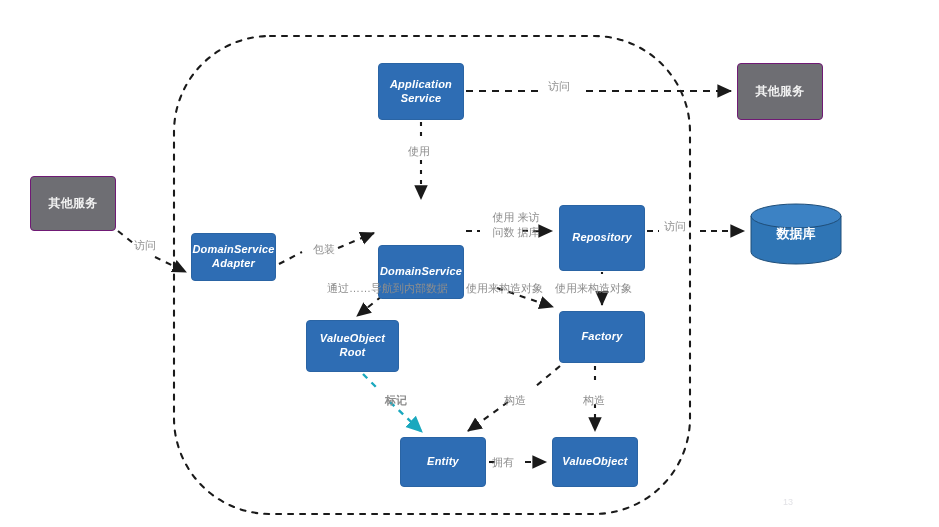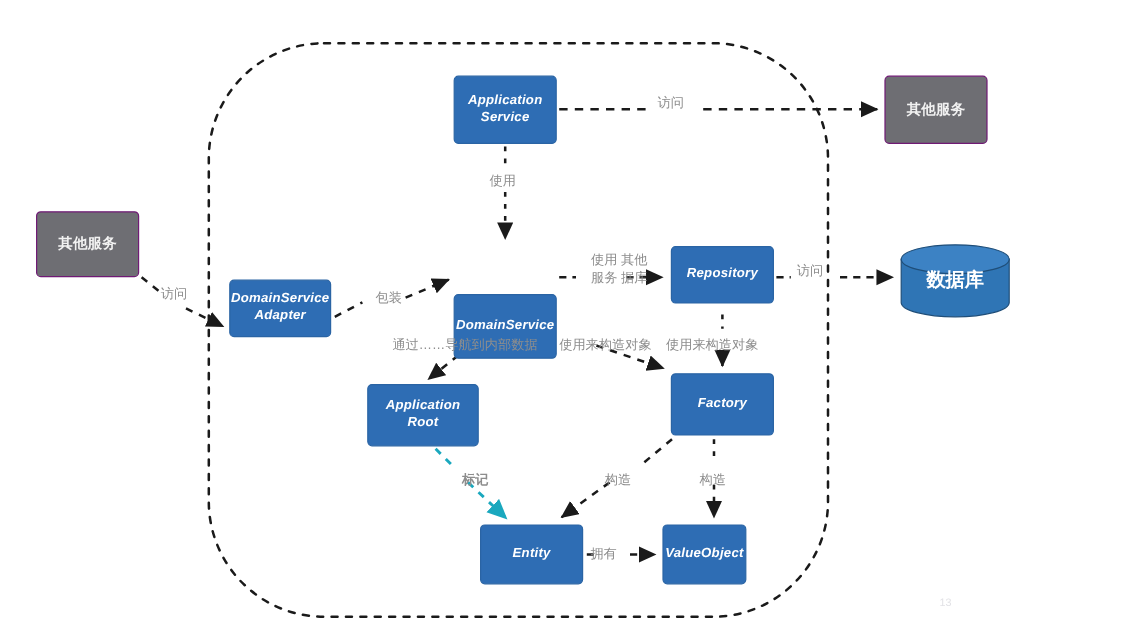--- a/index.html
+++ b/index.html
@@ -9,21 +9,21 @@
 
   .node{position:absolute;box-sizing:border-box;display:flex;align-items:center;
         justify-content:center;text-align:center;border-radius:4px;color:#ffffff;
         font-style:italic;font-weight:bold;letter-spacing:.2px;line-height:1.25;}
   .node.blue{background:#2E6DB4;border:1px solid #2A64A4;font-size:11px;}
   .node.gray{background:#6E6E73;border:1px solid #701a75;font-size:12px;
              font-style:normal;font-weight:bold;color:#f2f2f2;}
 
   .cyl{position:absolute;}
   .cyl .lbl{position:absolute;left:0;right:0;top:50%;transform:translateY(-50%);
-            text-align:center;color:#ffffff;font-size:16px;font-weight:bold;}
+            text-align:center;color:#ffffff;font-size:13px;font-weight:bold;}
 
   .edge-label{position:absolute;color:#8d8d8d;font-size:11px;line-height:1.35;
               text-align:center;white-space:nowrap;background:transparent;}
   .edge-label.multi{white-space:normal;width:56px;}
   .edge-label.teal{color:#8d8d8d;}
 
   .pagenum{position:absolute;color:#e2e2e6;font-size:9px;}
 </style>
 </head>
 <body>
@@ -91,46 +91,46 @@
       </div>
       <div class="node gray" style="left: 30px; top: 176px; width: 86px; height: 55px;">
         <span>其他服务</span>
       </div>
       <div class="node blue" style="left: 191px; top: 233px; width: 85px; height: 48px;">
         <span>DomainService Adapter</span>
       </div>
       <div class="node blue" style="left: 378px; top: 205px; width: 86px; height: 54px; margin-top: 40px;">
         <span>DomainService</span>
       </div>
-      <div class="node blue" style="left: 559px; top: 205px; width: 86px; height: 48px;">
+      <div class="node blue" style="left: 559px; top: 205px; width: 86px; height: 66px;">
         <span>Repository</span>
       </div>
       <div class="node blue" style="left: 306px; top: 320px; width: 93px; height: 52px;">
-        <span>Application Root</span>
+        <span>ValueObject Root</span>
       </div>
       <div class="node blue" style="left: 559px; top: 311px; width: 86px; height: 52px;">
         <span>Factory</span>
       </div>
       <div class="node blue" style="left: 400px; top: 437px; width: 86px; height: 50px;">
         <span>Entity</span>
       </div>
-      <div class="node blue" style="left: 552px; top: 437px; width: 70px; height: 50px;">
+      <div class="node blue" style="left: 552px; top: 437px; width: 86px; height: 50px;">
         <span>ValueObject</span>
       </div>
     </div>
 
   <div class="cyl" id="cyl-host" style="left: 750px; top: 203px; width: 92px; height: 62px;"><svg width="92" height="62" viewBox="0 0 92 62">
         <path d="M1,13 L1,49 A45,12 0 0 0 91,49 L91,13 Z" fill="#2F75B5" stroke="#1f4e79" stroke-width="1"></path>
         <ellipse cx="46" cy="13" rx="45" ry="12" fill="#3C82C4" stroke="#1f4e79" stroke-width="1"></ellipse>
       </svg><div class="lbl">数据库</div></div>
 
   <div id="labels-host">
       <div class="edge-label" style="left: 548px; top: 79px;">访问</div>
       <div class="edge-label" style="left: 408px; top: 144px;">使用</div>
-      <div class="edge-label multi" style="left: 488px; top: 210px;">使用 其他服务 据库</div>
+      <div class="edge-label multi" style="left: 488px; top: 210px;">使用 来访问数 据库</div>
       <div class="edge-label" style="left: 664px; top: 219px;">访问</div>
       <div class="edge-label" style="left: 313px; top: 242px;">包装</div>
       <div class="edge-label" style="left: 134px; top: 238px;">访问</div>
       <div class="edge-label" style="left: 327px; top: 281px;">通过……导航到内部数据</div>
       <div class="edge-label" style="left: 466px; top: 281px;">使用来构造对象</div>
       <div class="edge-label" style="left: 555px; top: 281px;">使用来构造对象</div>
       <div class="edge-label teal" style="left: 385px; top: 393px; font-weight: bold;">标记</div>
       <div class="edge-label" style="left: 504px; top: 393px;">构造</div>
       <div class="edge-label" style="left: 583px; top: 393px;">构造</div>
       <div class="edge-label" style="left: 492px; top: 455px;">拥有</div>

